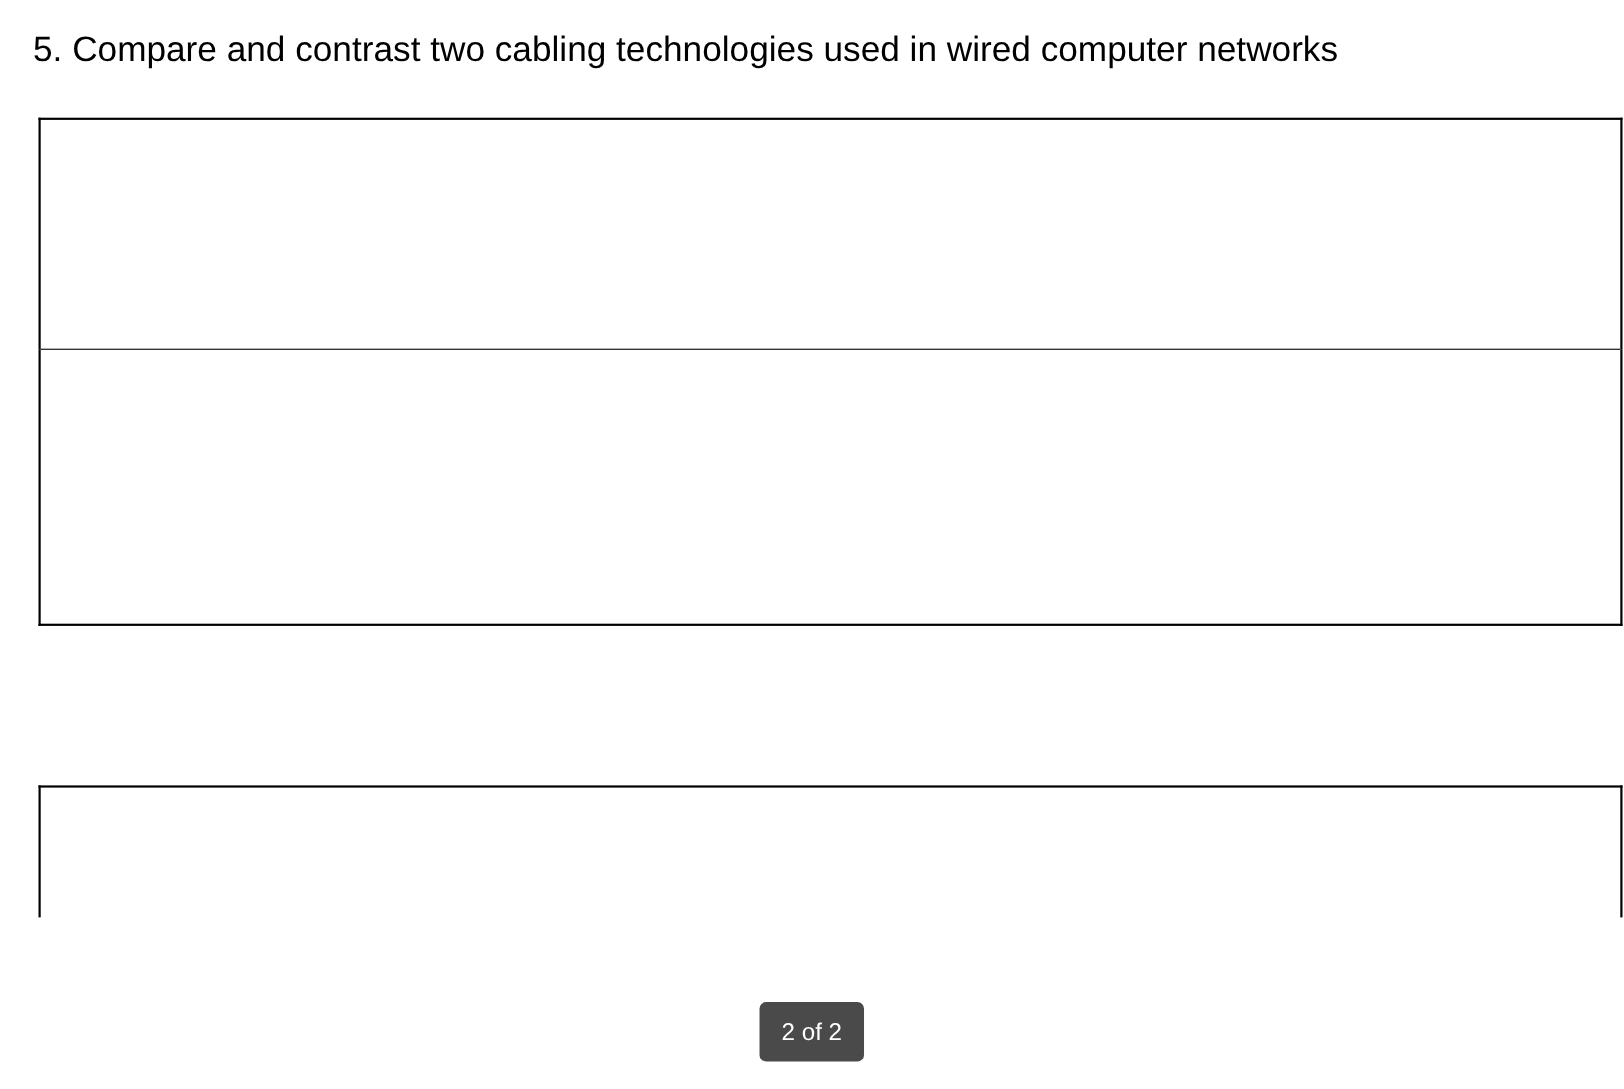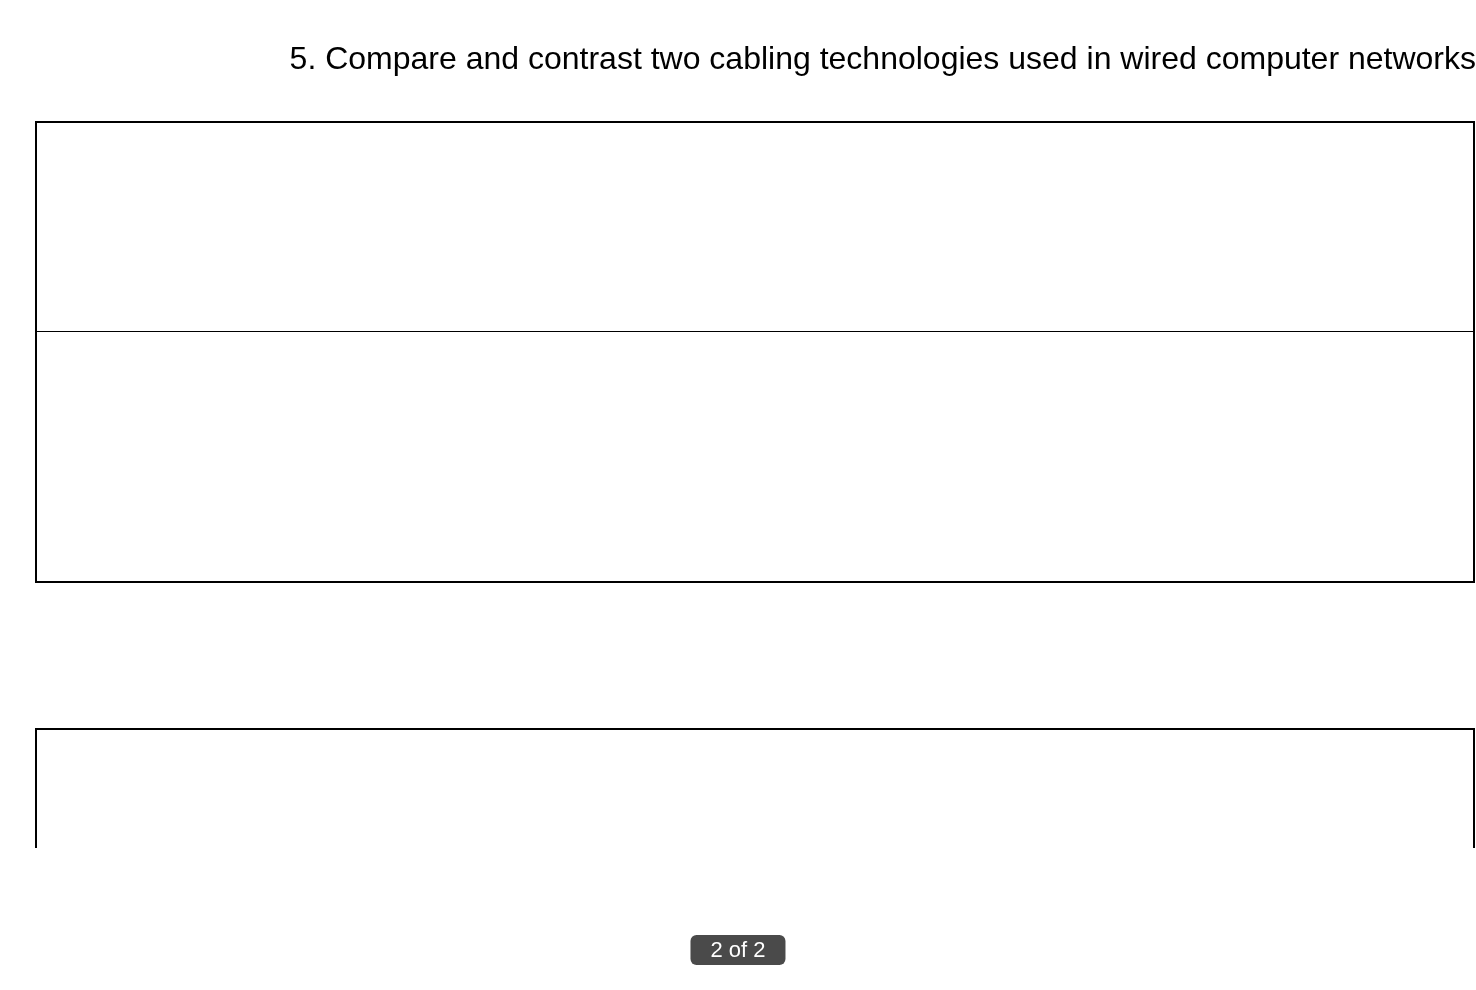--- a/index.html
+++ b/index.html
@@ -9,22 +9,21 @@
     }
     body {
       font-family: 'Segoe UI', Tahoma, Geneva, Verdana, sans-serif;
       background: #ffffff;
       width: 1476px;
       height: 990px;
       position: relative;
       overflow: hidden;
     }
     .content {
-      padding: 36px 0 0 30px;
-      text-align: right;
+      padding: 22px 0 0 30px;
     }
     .question-text {
       font-size: 32px;
       color: #000000;
       margin-bottom: 40px;
       line-height: 1.4;
     }
     .answer-table {
       border-collapse: collapse;
       width: 1440px;
@@ -53,21 +52,21 @@
       margin-left: 5px;
       margin-top: 50px;
     }
     .page-indicator {
       position: absolute;
       bottom: 25px;
       left: 50%;
       transform: translateX(-50%);
       background: #4a4a4a;
       color: #ffffff;
-      padding: 2px 20px;
+      padding: 14px 20px;
       border-radius: 6px;
       font-size: 22px;
       font-family: Arial, sans-serif;
     }
   </style>
 </head>
 <body>
 
 <div class="content">
   <div class="question-text">5. Compare and contrast two cabling technologies used in wired computer networks</div>

